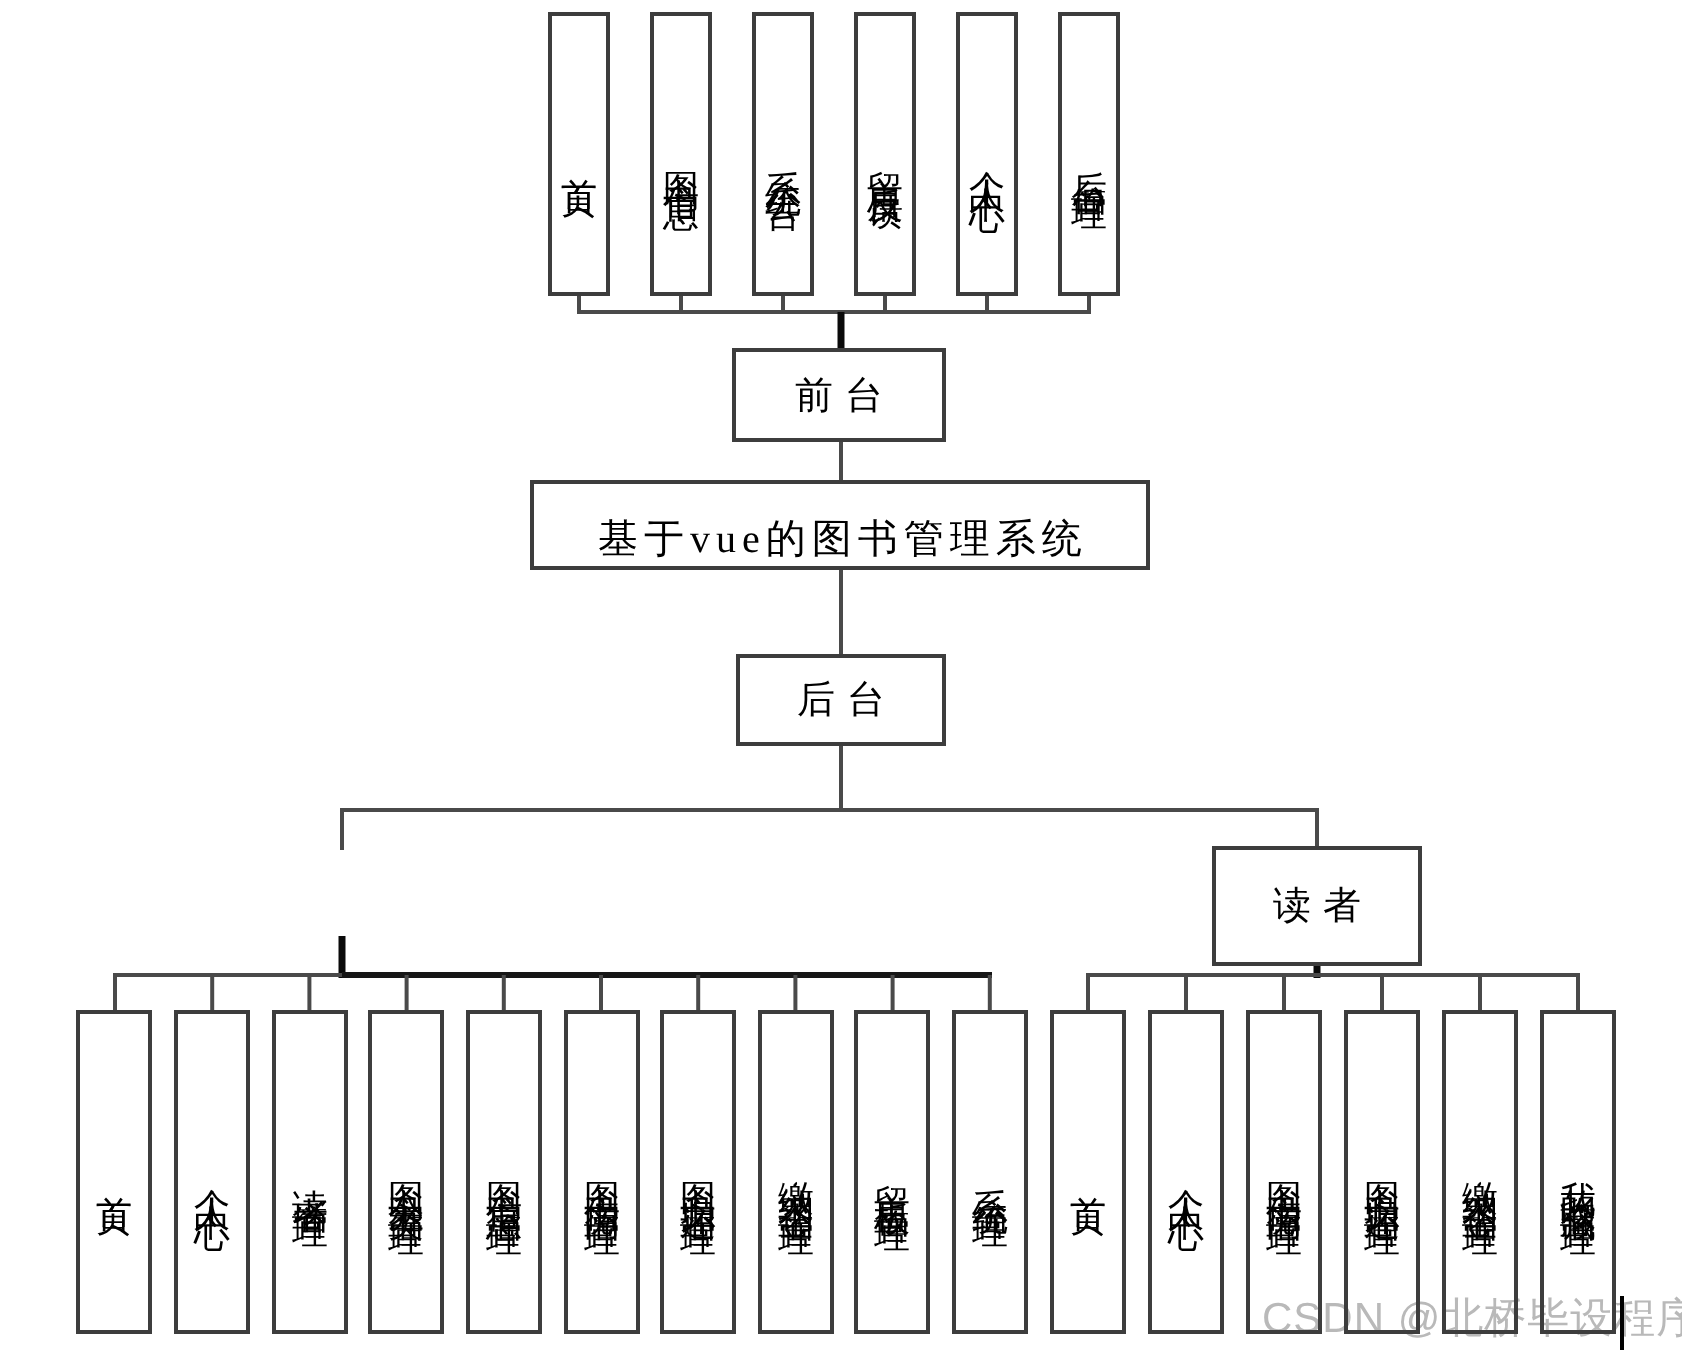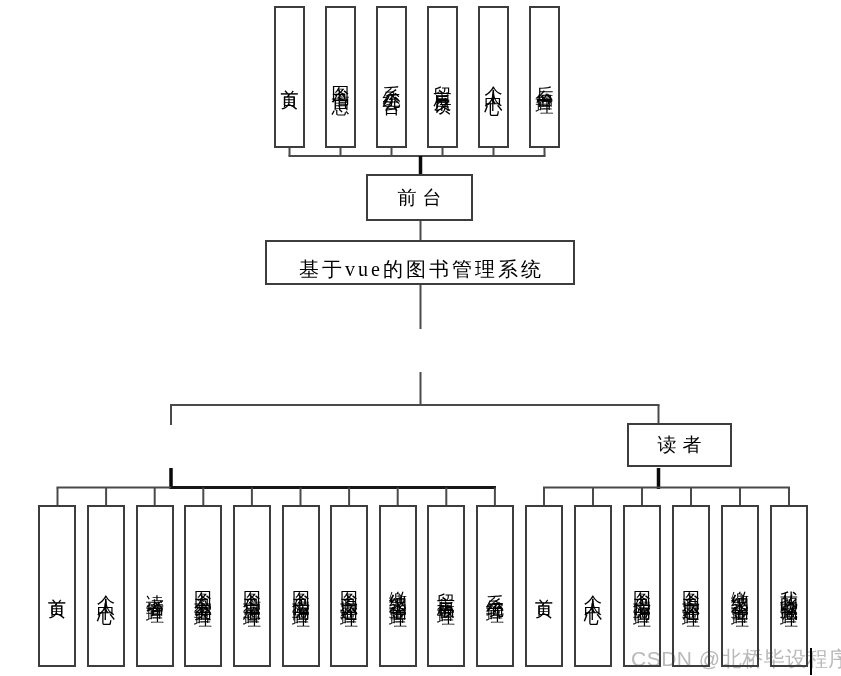--- a/index.html
+++ b/index.html
@@ -97,22 +97,25 @@
   <div class="box" style="left:529px;top:6px;width:31px;height:142px">
     <span class="vt">后台管理</span>
   </div>
 
   <div class="box" style="left:366px;top:174px;width:107px;height:47px">
     <span class="hl">前台</span>
   </div>
   <div class="box" style="left:265px;top:240px;width:310px;height:45px">
     <span class="rootl">基于vue的图书管理系统</span>
   </div>
+  <div class="box" style="left:368px;top:327px;width:105px;height:46px">
+    <span class="hl">后台</span>
+  </div>
 
-  <div class="box" style="left:627px;top:423px;width:105px;height:44px">
+  <div class="box" style="left:606px;top:423px;width:105px;height:60px">
     <span class="hl">读者</span>
   </div>
 
   <div class="box" style="left:38px;top:505px;width:38px;height:162px">
     <span class="vt">首页</span>
   </div>
   <div class="box" style="left:87px;top:505px;width:38px;height:162px">
     <span class="vt">个人中心</span>
   </div>
   <div class="box" style="left:136px;top:505px;width:38px;height:162px">

